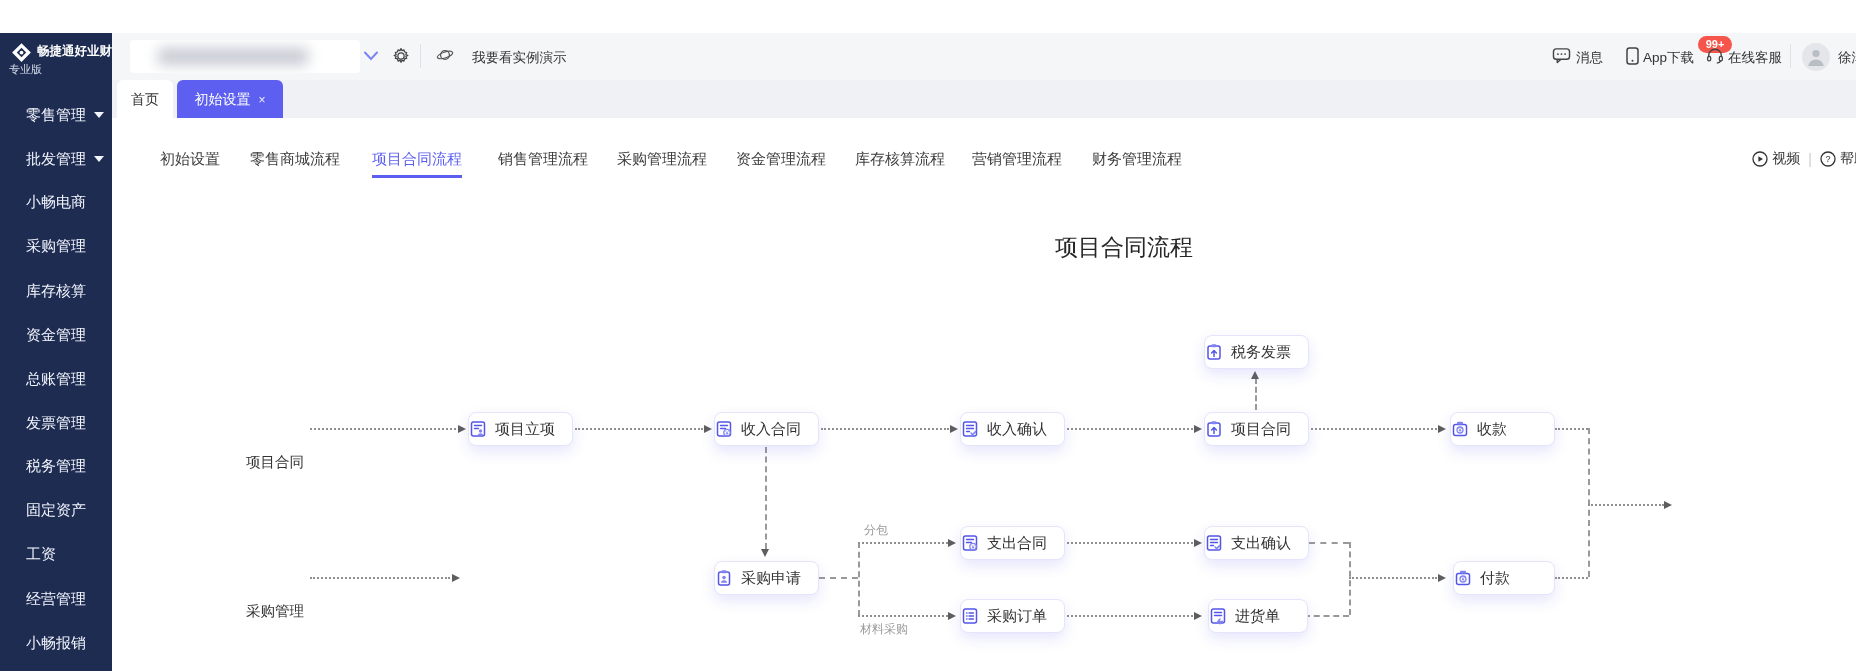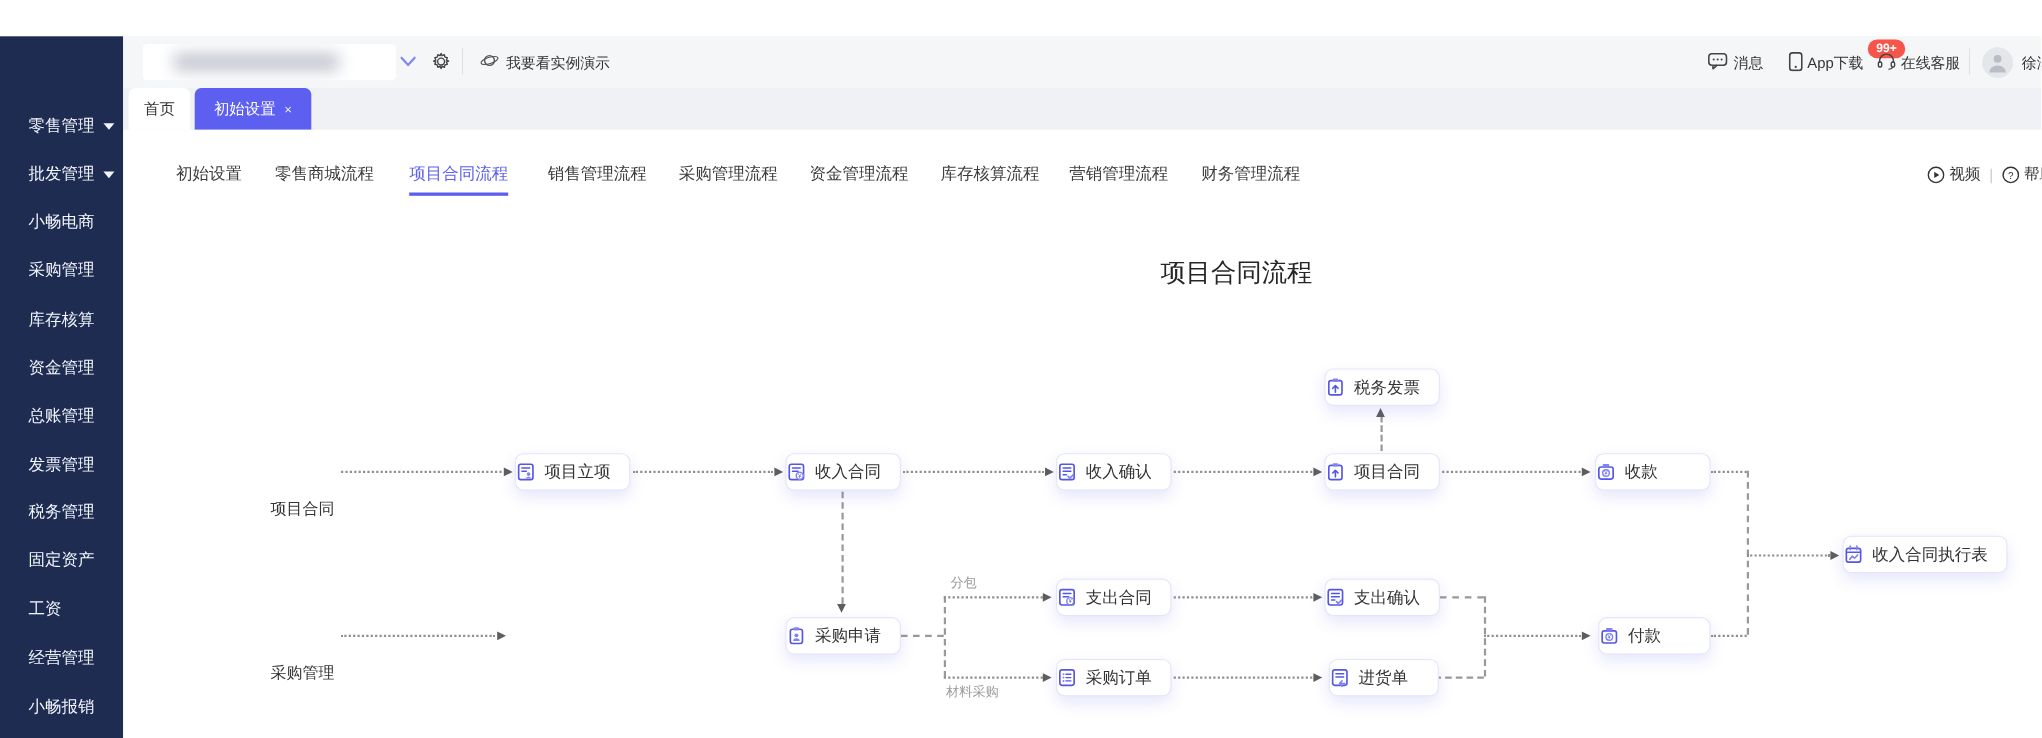--- a/index.html
+++ b/index.html
@@ -59,20 +59,30 @@
   .edge-label { position:absolute; font-size:12px; color:#9a9a9a; white-space:nowrap; }
 </style>
 </head>
 <body>
 
 <div class="app">
 
   <div class="topstrip"></div>
 
   <div class="sidebar">
+    <div class="logo-block">
+      <span class="logo-mark">
+        <svg width="25" height="25" viewBox="0 0 24 24">
+            <path d="M12 3 L21 12 L12 21 L3 12 Z M12 7.5 L16.5 12 L12 16.5 L7.5 12 Z" fill="#fff" fill-rule="evenodd"></path>
+            <circle cx="12" cy="12" r="1.8" fill="#fff"></circle>
+          </svg>
+      </span>
+      <span class="logo-name">畅捷通好业财</span>
+      <span class="logo-edition">专业版</span>
+    </div>
     <div class="side-item" style="top:62px"><span>零售管理</span><span class="caret"></span></div>
     <div class="side-item" style="top:106px"><span>批发管理</span><span class="caret"></span></div>
     <div class="side-item" style="top:149px"><span>小畅电商</span></div>
     <div class="side-item" style="top:193px"><span>采购管理</span></div>
     <div class="side-item" style="top:238px"><span>库存核算</span></div>
     <div class="side-item" style="top:282px"><span>资金管理</span></div>
     <div class="side-item" style="top:326px"><span>总账管理</span></div>
     <div class="side-item" style="top:370px"><span>发票管理</span></div>
     <div class="side-item" style="top:413px"><span>税务管理</span></div>
     <div class="side-item" style="top:457px"><span>固定资产</span></div>
@@ -95,21 +105,21 @@
           <path d="M10 6.5 a3.5 3.5 0 1 0 0 7 a3.5 3.5 0 1 0 0-7 M10 1.8 l1 2.2 2.3-.9 .6 2.4 2.4 .6 -.9 2.3 2.2 1 -2.2 1 .9 2.3 -2.4 .6 -.6 2.4 -2.3-.9 -1 2.2 -1-2.2 -2.3 .9 -.6-2.4 -2.4-.6 .9-2.3 -2.2-1 2.2-1 -.9-2.3 2.4-.6 .6-2.4 2.3 .9 z" fill="none" stroke="#444" stroke-width="1.4" stroke-linejoin="round"></path>
         </svg>
     </span>
     <div class="hdr-divider" style="left:308px"></div>
     <span class="hdr-ico" style="left:324px;color:#555">
       <svg width="18" height="16" viewBox="0 0 20 18">
           <circle cx="10" cy="9" r="5" fill="none" stroke="#555" stroke-width="1.4"></circle>
           <ellipse cx="10" cy="9" rx="9" ry="3.2" fill="none" stroke="#555" stroke-width="1.2" transform="rotate(-18 10 9)"></ellipse>
         </svg>
     </span>
-    <span class="hdr-text" style="left:348px">我要看实例演示</span>
+    <span class="hdr-text" style="left:360px">我要看实例演示</span>
 
     <span class="hdr-ico" style="left:1440px">
       <svg width="19" height="17" viewBox="0 0 20 18">
           <rect x="1.5" y="2" width="17" height="11" rx="3" fill="none" stroke="#444" stroke-width="1.5"></rect>
           <path d="M5.5 13 L5.5 16.5 L9.5 13" fill="none" stroke="#444" stroke-width="1.5" stroke-linejoin="round"></path>
           <circle cx="6.2" cy="7.5" r="1" fill="#444"></circle>
           <circle cx="10" cy="7.5" r="1" fill="#444"></circle>
           <circle cx="13.8" cy="7.5" r="1" fill="#444"></circle>
         </svg>
     </span>
@@ -272,29 +282,20 @@
     </div>
     <div class="node" style="left:1338px;top:294px;width:105px">
       <svg width="18" height="18" viewBox="0 0 18 18">
           <rect x="2.5" y="4.5" width="13" height="11" rx="2" fill="none" stroke="#5356e8" stroke-width="1.5"></rect>
           <rect x="6" y="1.8" width="6" height="2.6" rx="1" fill="#8184f0"></rect>
           <circle cx="9" cy="10" r="3" fill="#fff" stroke="#8184f0" stroke-width="1.3"></circle>
           <text x="9" y="12.1" font-size="5.5" text-anchor="middle" fill="#5356e8" font-family="Liberation Sans,sans-serif">¥</text>
         </svg>
       <span>收款</span>
     </div>
-    <div class="node" style="left:1563px;top:369px;width:150px">
-      <svg width="18" height="18" viewBox="0 0 18 18">
-          <rect x="2.5" y="3.5" width="13" height="12.5" rx="2" fill="none" stroke="#5356e8" stroke-width="1.5"></rect>
-          <path d="M2.5 7 h13" stroke="#5356e8" stroke-width="1.3"></path>
-          <path d="M6 1.5 v3 M12 1.5 v3" stroke="#8184f0" stroke-width="1.6" stroke-linecap="round"></path>
-          <path d="M5.5 13.5 L8 10.5 L10 12.5 L12.7 9.5" fill="none" stroke="#8184f0" stroke-width="1.5" stroke-linecap="round" stroke-linejoin="round"></path>
-        </svg>
-      <span>收入合同执行表</span>
-    </div>
     <div class="node" style="left:602px;top:443px;width:105px">
       <svg width="18" height="18" viewBox="0 0 18 18">
           <rect x="3.5" y="3" width="11" height="13" rx="2" fill="none" stroke="#5356e8" stroke-width="1.5"></rect>
           <rect x="6.5" y="1.2" width="5" height="3" rx="1" fill="#8184f0"></rect>
           <circle cx="9" cy="8.6" r="1.8" fill="#8184f0"></circle>
           <path d="M6 13.8 a3 2.6 0 0 1 6 0 z" fill="#8184f0"></path>
         </svg>
       <span>采购申请</span>
     </div>
     <div class="node" style="left:848px;top:408px;width:105px">

